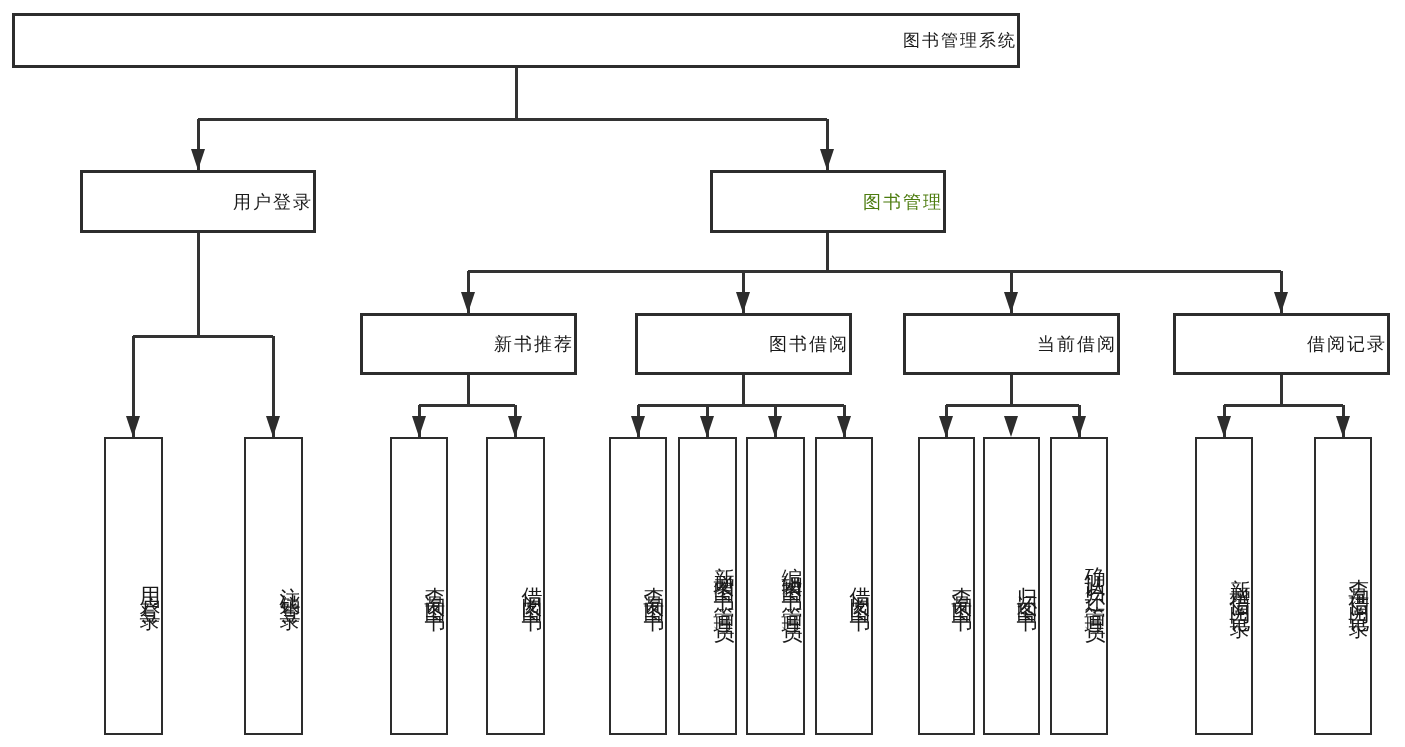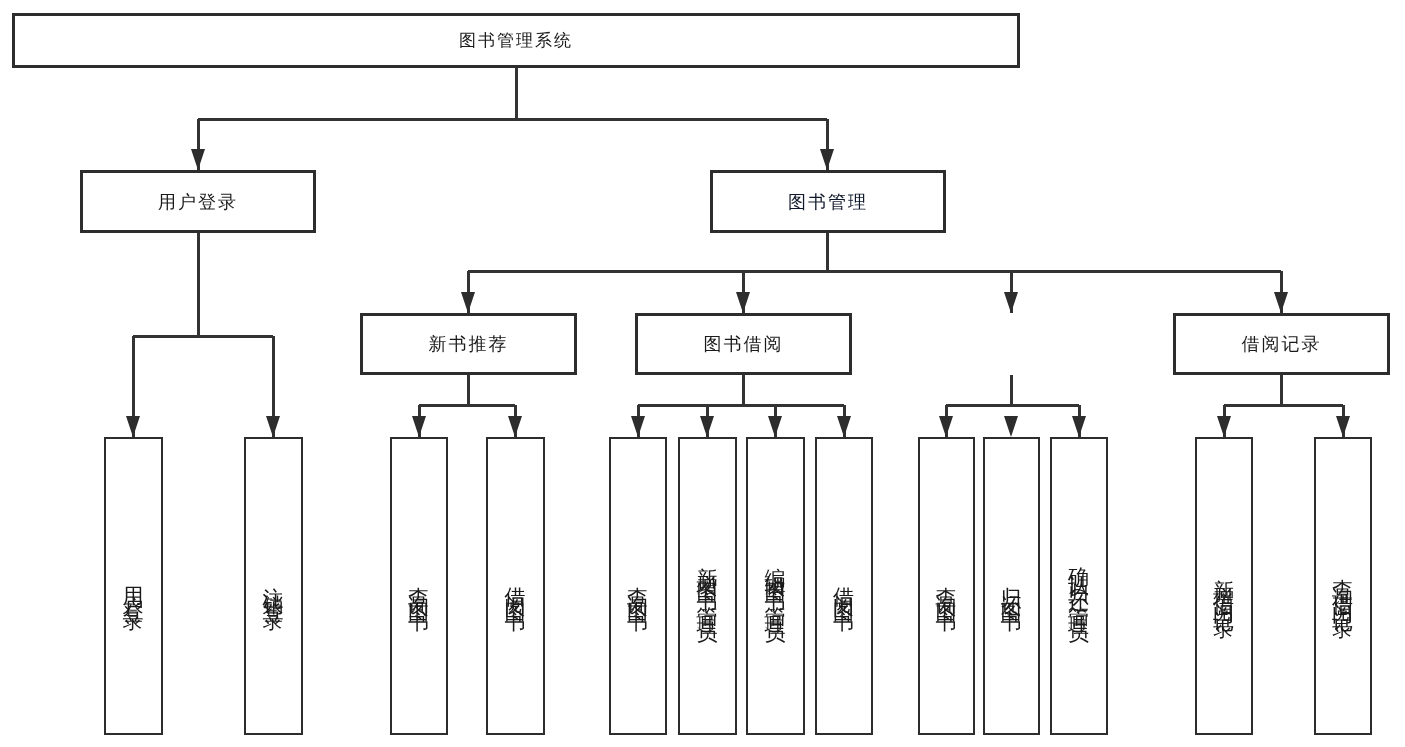--- a/index.html
+++ b/index.html
@@ -15,21 +15,21 @@
     background: #ffffff;
     overflow: hidden;
   }
   .node {
     position: absolute;
     box-sizing: border-box;
     border: 3px solid #2d2d2d;
     background: #ffffff;
     display: flex;
     align-items: center;
-    justify-content: center;
+    justify-content: flex-end;
     z-index: 2;
   }
   .node.leaf {
     border-width: 2.5px;
   }
   .node span {
     color: #1a1a1a;
     font-size: 18px;
     letter-spacing: 2px;
     white-space: nowrap;
@@ -124,27 +124,30 @@
     <div class="arrowhead" style="left: 1072px; top: 416px; border-top-color: rgb(45, 45, 45);"></div>
     <div class="arrowhead" style="left: 1217px; top: 416px; border-top-color: rgb(45, 45, 45);"></div>
     <div class="arrowhead" style="left: 1336px; top: 416px; border-top-color: rgb(45, 45, 45);"></div>
     <div class="node h root" style="left: 12px; top: 13px; width: 1008px; height: 55px; border-color: rgb(45, 45, 45);">
       <span style="color: rgb(26, 26, 26);">图书管理系统</span>
     </div>
     <div class="node h" style="left: 80px; top: 170px; width: 236px; height: 63px; border-color: rgb(45, 45, 45);">
       <span style="color: rgb(26, 26, 26);">用户登录</span>
     </div>
     <div class="node h" style="left: 710px; top: 170px; width: 236px; height: 63px; border-color: rgb(45, 45, 45);">
-      <span style="color: #0f172a;">图书管理</span>
+      <span style="color: #4d7c0f;">图书管理</span>
     </div>
     <div class="node h" style="left: 360px; top: 313px; width: 217px; height: 62px; border-color: rgb(45, 45, 45);">
       <span style="color: rgb(26, 26, 26);">新书推荐</span>
     </div>
     <div class="node h" style="left: 635px; top: 313px; width: 217px; height: 62px; border-color: rgb(45, 45, 45);">
       <span style="color: rgb(26, 26, 26);">图书借阅</span>
+    </div>
+    <div class="node h" style="left: 903px; top: 313px; width: 217px; height: 62px; border-color: rgb(45, 45, 45);">
+      <span style="color: rgb(26, 26, 26);">当前借阅</span>
     </div>
     <div class="node h" style="left: 1173px; top: 313px; width: 217px; height: 62px; border-color: rgb(45, 45, 45);">
       <span style="color: rgb(26, 26, 26);">借阅记录</span>
     </div>
     <div class="node v leaf" style="left: 104px; top: 437px; width: 59px; height: 298px; border-color: rgb(45, 45, 45);">
       <span style="color: rgb(26, 26, 26);">用户登录</span>
     </div>
     <div class="node v leaf" style="left: 244px; top: 437px; width: 59px; height: 298px; border-color: rgb(45, 45, 45);">
       <span style="color: rgb(26, 26, 26);">注销登录</span>
     </div>

